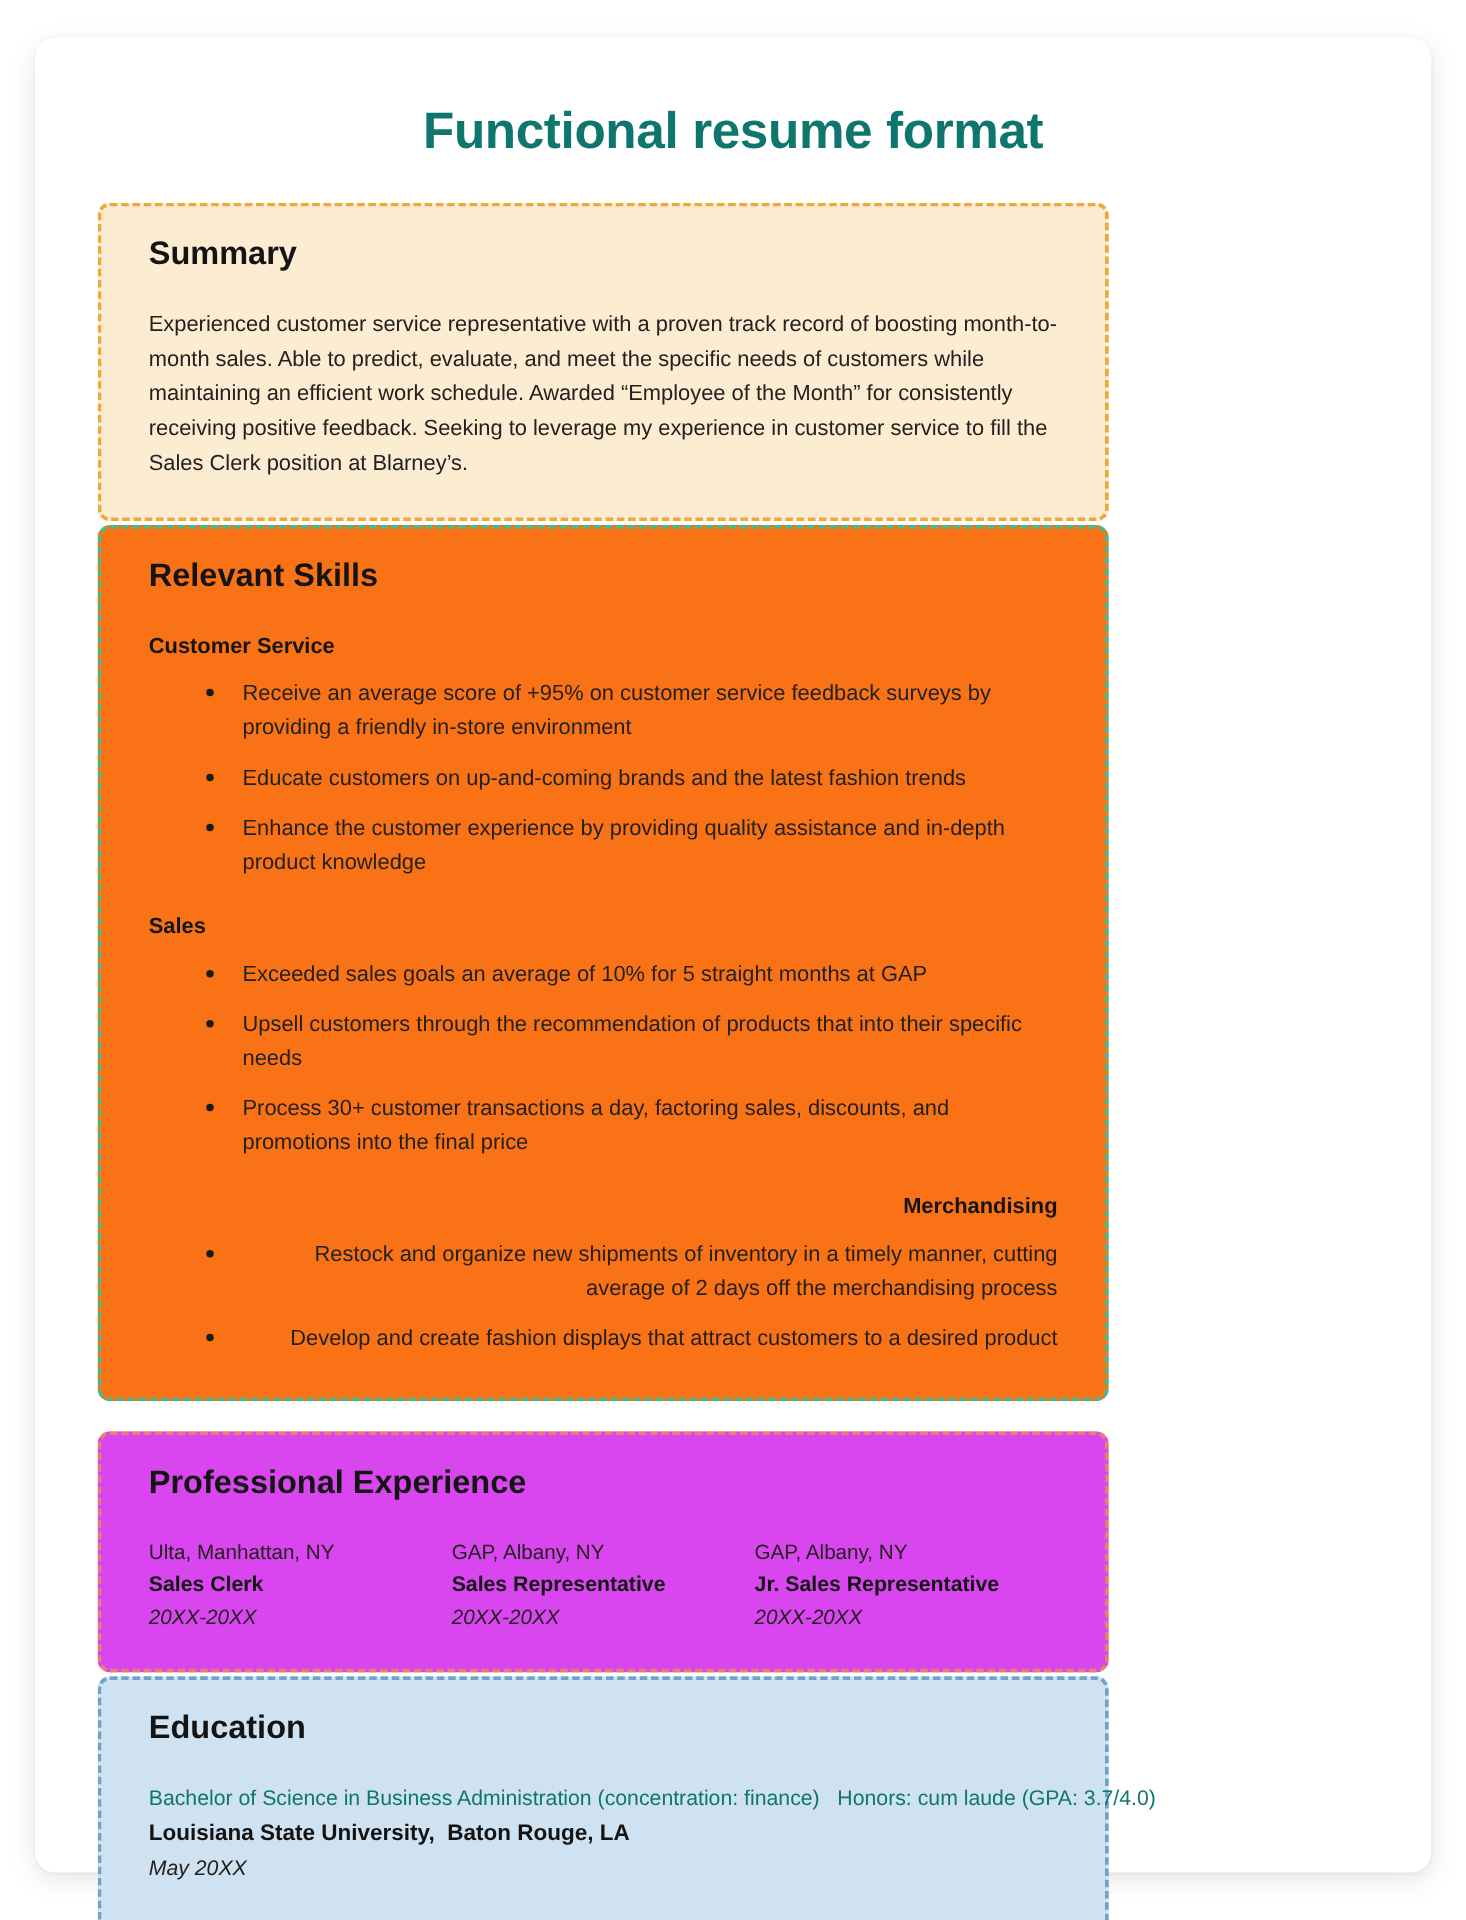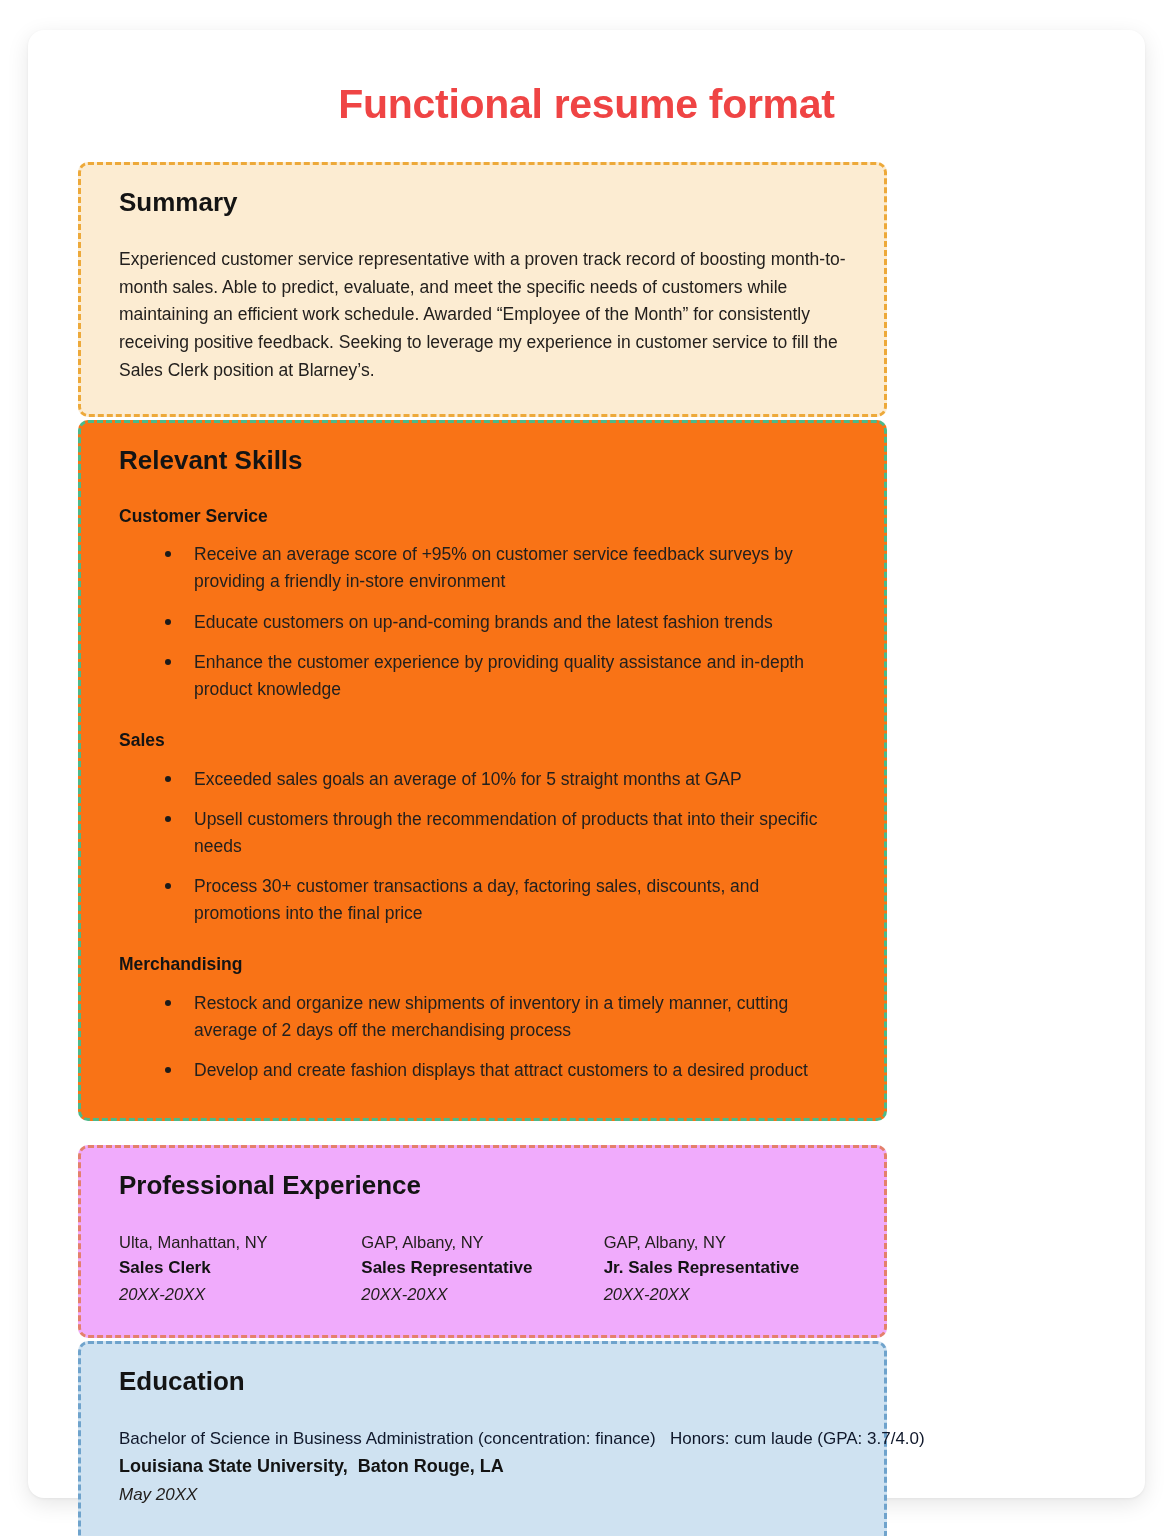--- a/index.html
+++ b/index.html
@@ -25,21 +25,21 @@
     background: #ffffff;
     border-radius: 16px;
     box-shadow: 0 6px 22px rgba(0,0,0,0.10), 0 1px 3px rgba(0,0,0,0.05);
   }
 
   .page-title {
     text-align: center;
     font-size: 41px;
     font-weight: bold;
     letter-spacing: -0.3px;
-    color: #ef4444;
+    color: #0f766e;
     margin: 0;
     padding-top: 50px;
     line-height: 1.2;
   }
 
   .sections {
     position: absolute;
     left: 50px;
     top: 132px;
     width: 809px;
@@ -55,21 +55,21 @@
     background: #fcecd2;
     border: 3px dashed #eda93a;
     padding-bottom: 30px;
   }
   .section-skills {
     background: #f97316;
     border: 3px dashed #4cb98a;
     padding-bottom: 34px;
   }
   .section-experience {
-    background: #f0abfc;
+    background: #d946ef;
     border: 3px dashed #e4806c;
     padding-bottom: 28px;
     margin-top: 24px;
   }
   .section-education {
     background: #cfe2f1;
     border: 3px dashed #6fa3cc;
     padding-bottom: 34px;
   }
 
@@ -90,21 +90,21 @@
 
   .sub-heading {
     font-size: 17.5px;
     font-weight: bold;
     color: #141414;
     margin: 0 0 14px 0;
     line-height: 1.3;
   }
 
   .skill-group { margin-bottom: 26px; }
-  .skill-group:last-child { margin-bottom: 0; }
+  .skill-group:last-child { margin-bottom: 0; text-align: right; }
 
   ul.bullets {
     list-style: none;
     margin: 0;
     padding: 0 0 0 46px;
   }
   ul.bullets li {
     position: relative;
     font-size: 17.5px;
     line-height: 1.55;
@@ -142,21 +142,21 @@
   }
   .exp-dates {
     font-size: 16.5px;
     font-style: italic;
     color: #23201e;
     line-height: 1.55;
   }
 
   .edu-degree-line {
     font-size: 17px;
-    color: #0f172a;
+    color: #0f766e;
     line-height: 1.6;
     white-space: pre;
   }
   .edu-school {
     font-size: 18px;
     font-weight: bold;
     color: #131313;
     line-height: 1.6;
     white-space: pre;
   }

